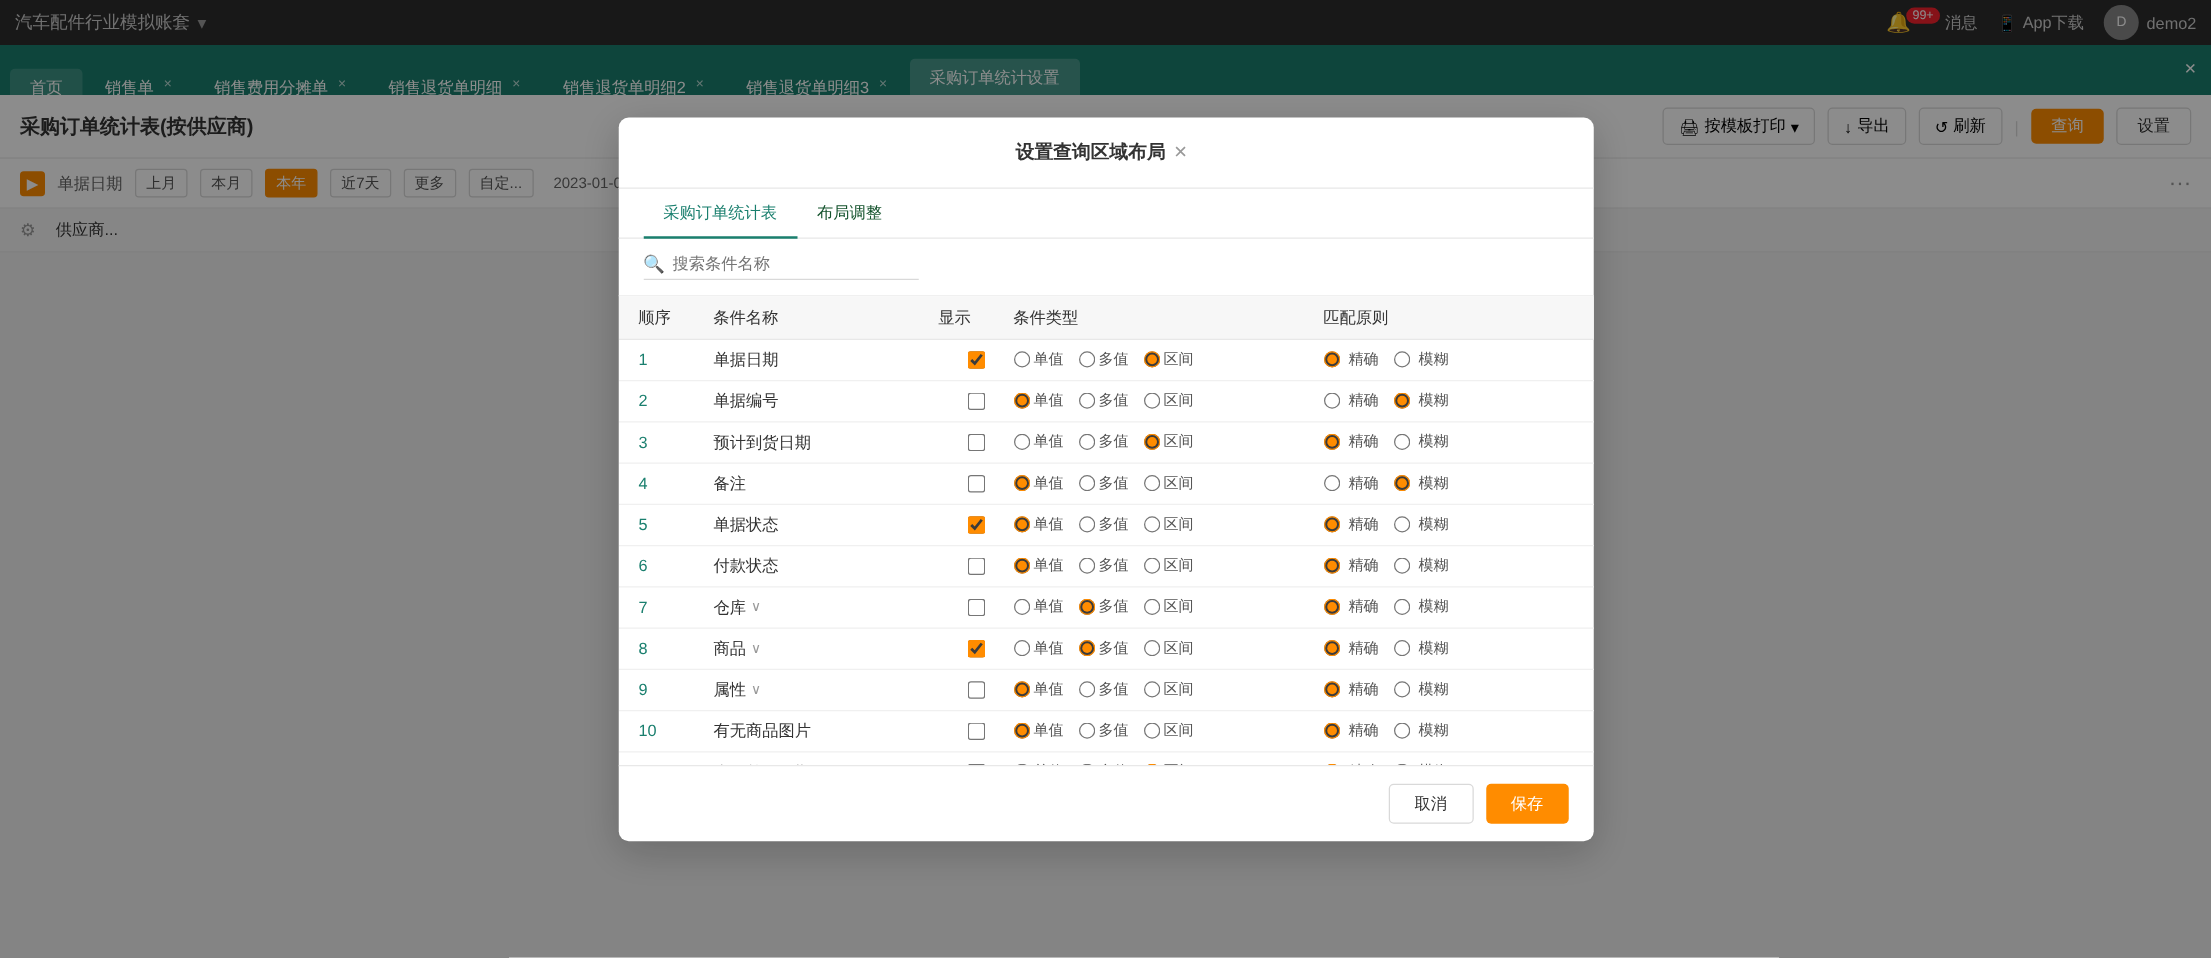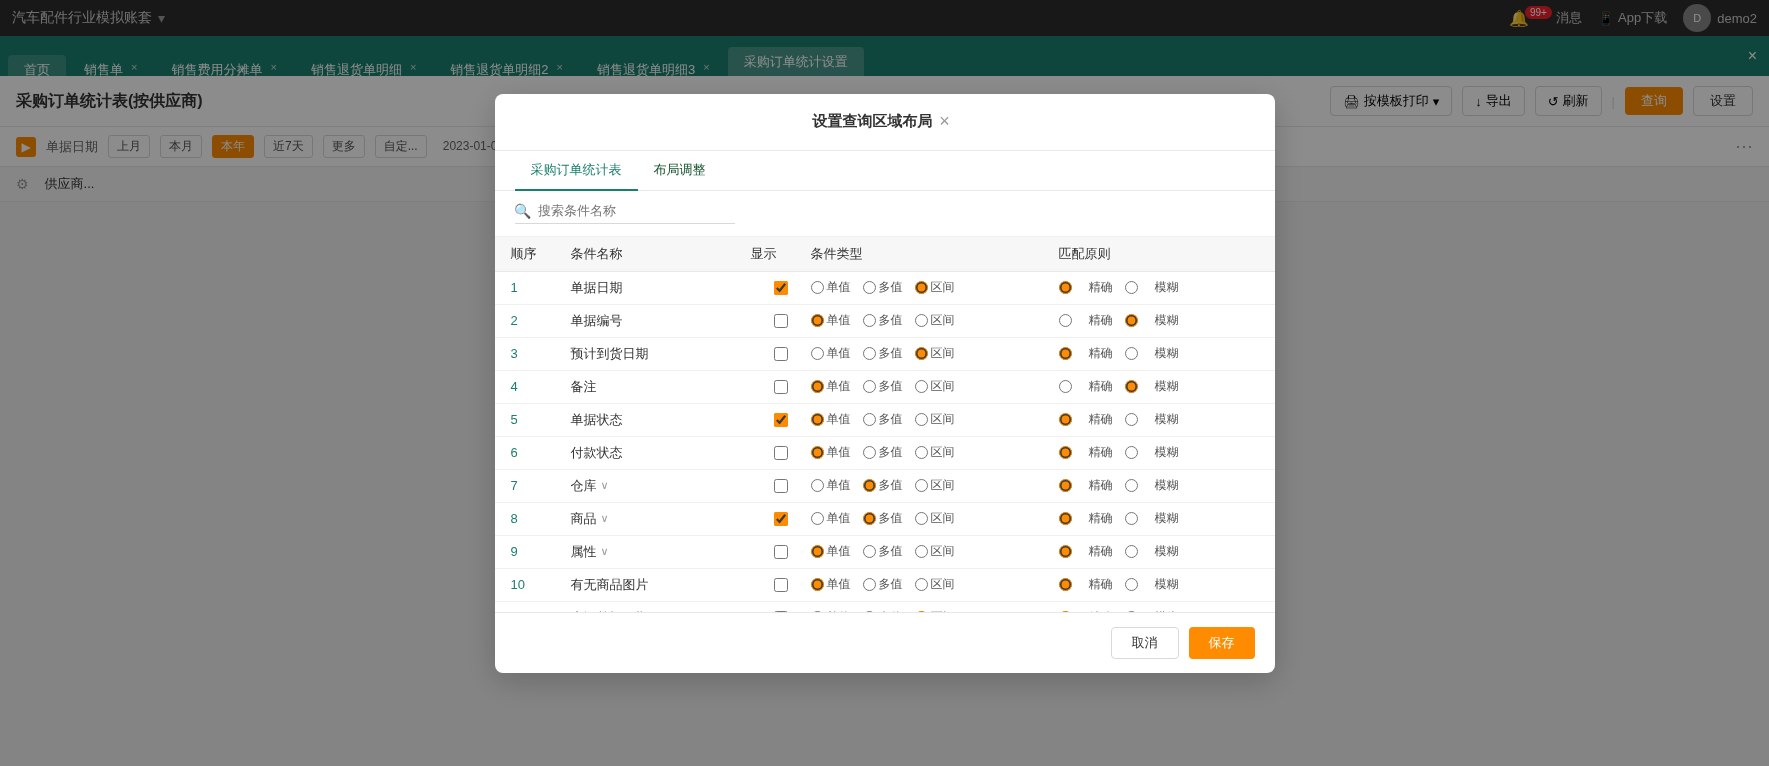--- a/index.html
+++ b/index.html
@@ -226,21 +226,21 @@
     .cb-wrap { display: flex; align-items: center; justify-content: center; }
     input[type="checkbox"] { width: 14px; height: 14px; accent-color: #ff8c00; cursor: pointer; }
 
     
     .radio-group { display: flex; align-items: flex-start; gap: 12px; }
     .radio-item { display: flex; align-items: center; gap: 3px; color: #555; font-size: 12px; }
     input[type="radio"] { accent-color: #ff8c00; cursor: pointer; width: 13px; height: 13px; }
 
     
     .match-group { display: flex; align-items: center; gap: 12px; }
-    .match-item { display: flex; align-items: center; gap: 17px; color: #555; font-size: 12px; }
+    .match-item { display: flex; align-items: center; gap: 7px; color: #555; font-size: 12px; }
 
     
     .modal-footer {
       padding: 14px 20px;
       border-top: 1px solid #e8e8e8;
       display: flex;
       justify-content: flex-end;
       gap: 10px;
     }
     .btn-cancel {

